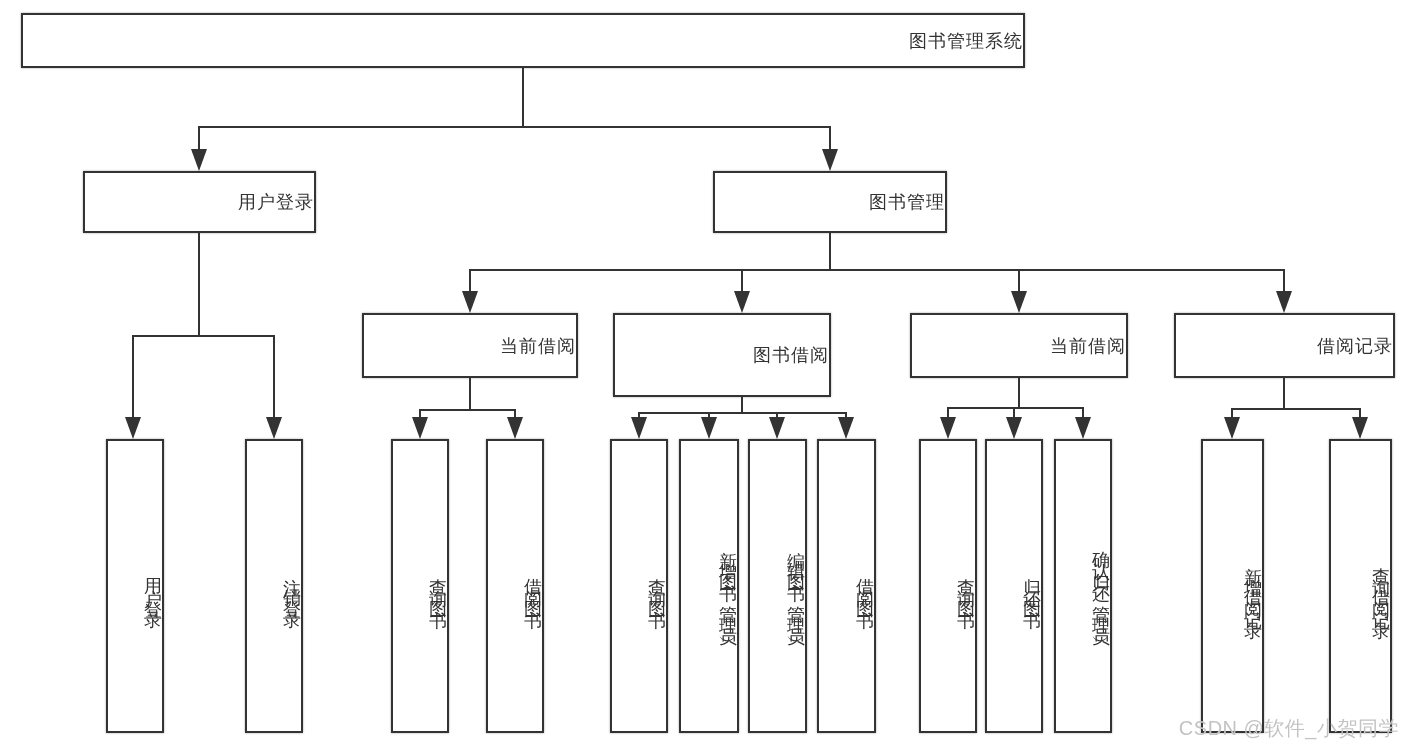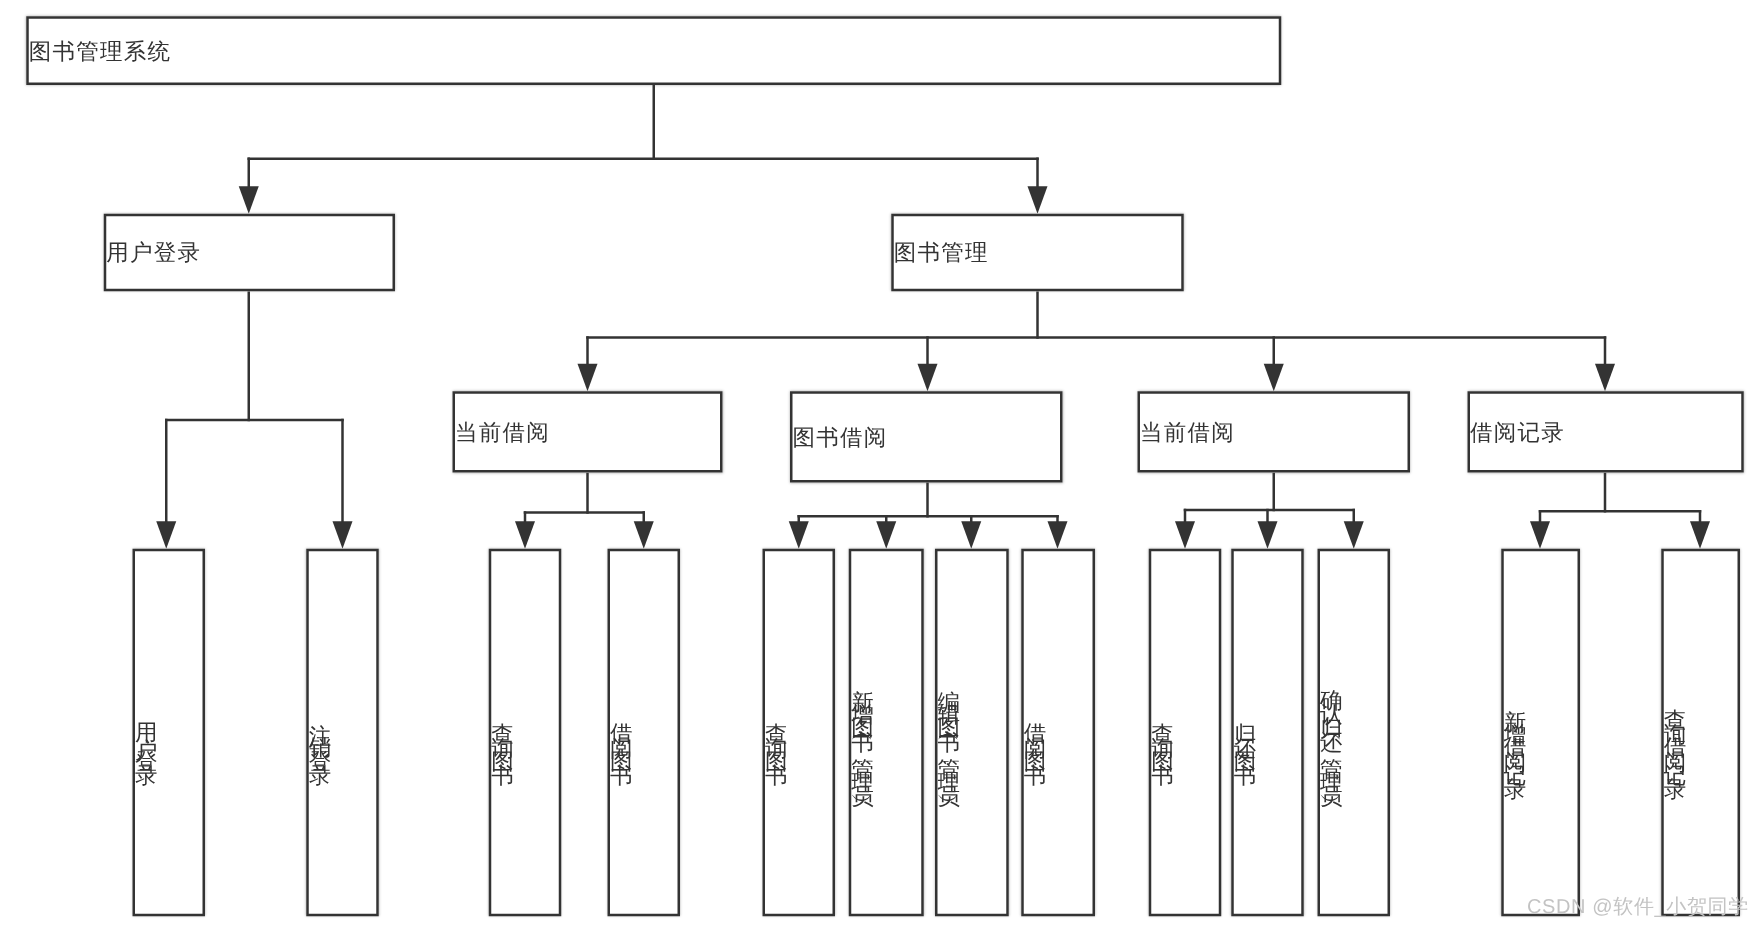--- a/index.html
+++ b/index.html
@@ -19,40 +19,40 @@
     z-index: 1;
   }
   .node {
     position: absolute;
     box-sizing: border-box;
     background: #ffffff;
     border: 2px solid #333333;
     box-shadow: 0 0 2px rgba(60,60,60,0.45);
     display: flex;
     align-items: center;
-    justify-content: flex-start;
+    justify-content: flex-end;
     z-index: 2;
     font-size: 18px;
     letter-spacing: 1px;
     white-space: nowrap;
   }
   .node .v-label {
     writing-mode: vertical-rl;
     text-orientation: mixed;
     letter-spacing: 11px;
     line-height: 1;
     font-size: 18px;
     max-height: 282px;
   }
   .watermark {
     position: absolute;
     right: 6px;
     top: 715px;
     z-index: 3;
-    font-size: 16px;
+    font-size: 20px;
     color: #c3c3c3;
     letter-spacing: 0.5px;
     white-space: nowrap;
   }
 </style>
 </head>
 <body>
 
 <div class="canvas">
 
@@ -139,21 +139,21 @@
   <div class="node" style="left:83px; top:171px; width:233px; height:62px;">
     <span>用户登录</span>
   </div>
   <div class="node" style="left:713px; top:171px; width:234px; height:62px;">
     <span>图书管理</span>
   </div>
 
   <div class="node" style="left:362px; top:313px; width:216px; height:65px;">
     <span>当前借阅</span>
   </div>
-  <div class="node" style="left:632px; top:313px; width:218px; height:73px;">
+  <div class="node" style="left:613px; top:313px; width:218px; height:84px;">
     <span>图书借阅</span>
   </div>
   <div class="node" style="left:1174px; top:313px; width:221px; height:65px;">
     <span>借阅记录</span>
   </div>
   <div class="node" style="left:910px; top:313px; width:218px; height:65px;">
     <span>当前借阅</span>
   </div>
 
   <div class="node" style="left:106px; top:439px; width:58px; height:294px;">

